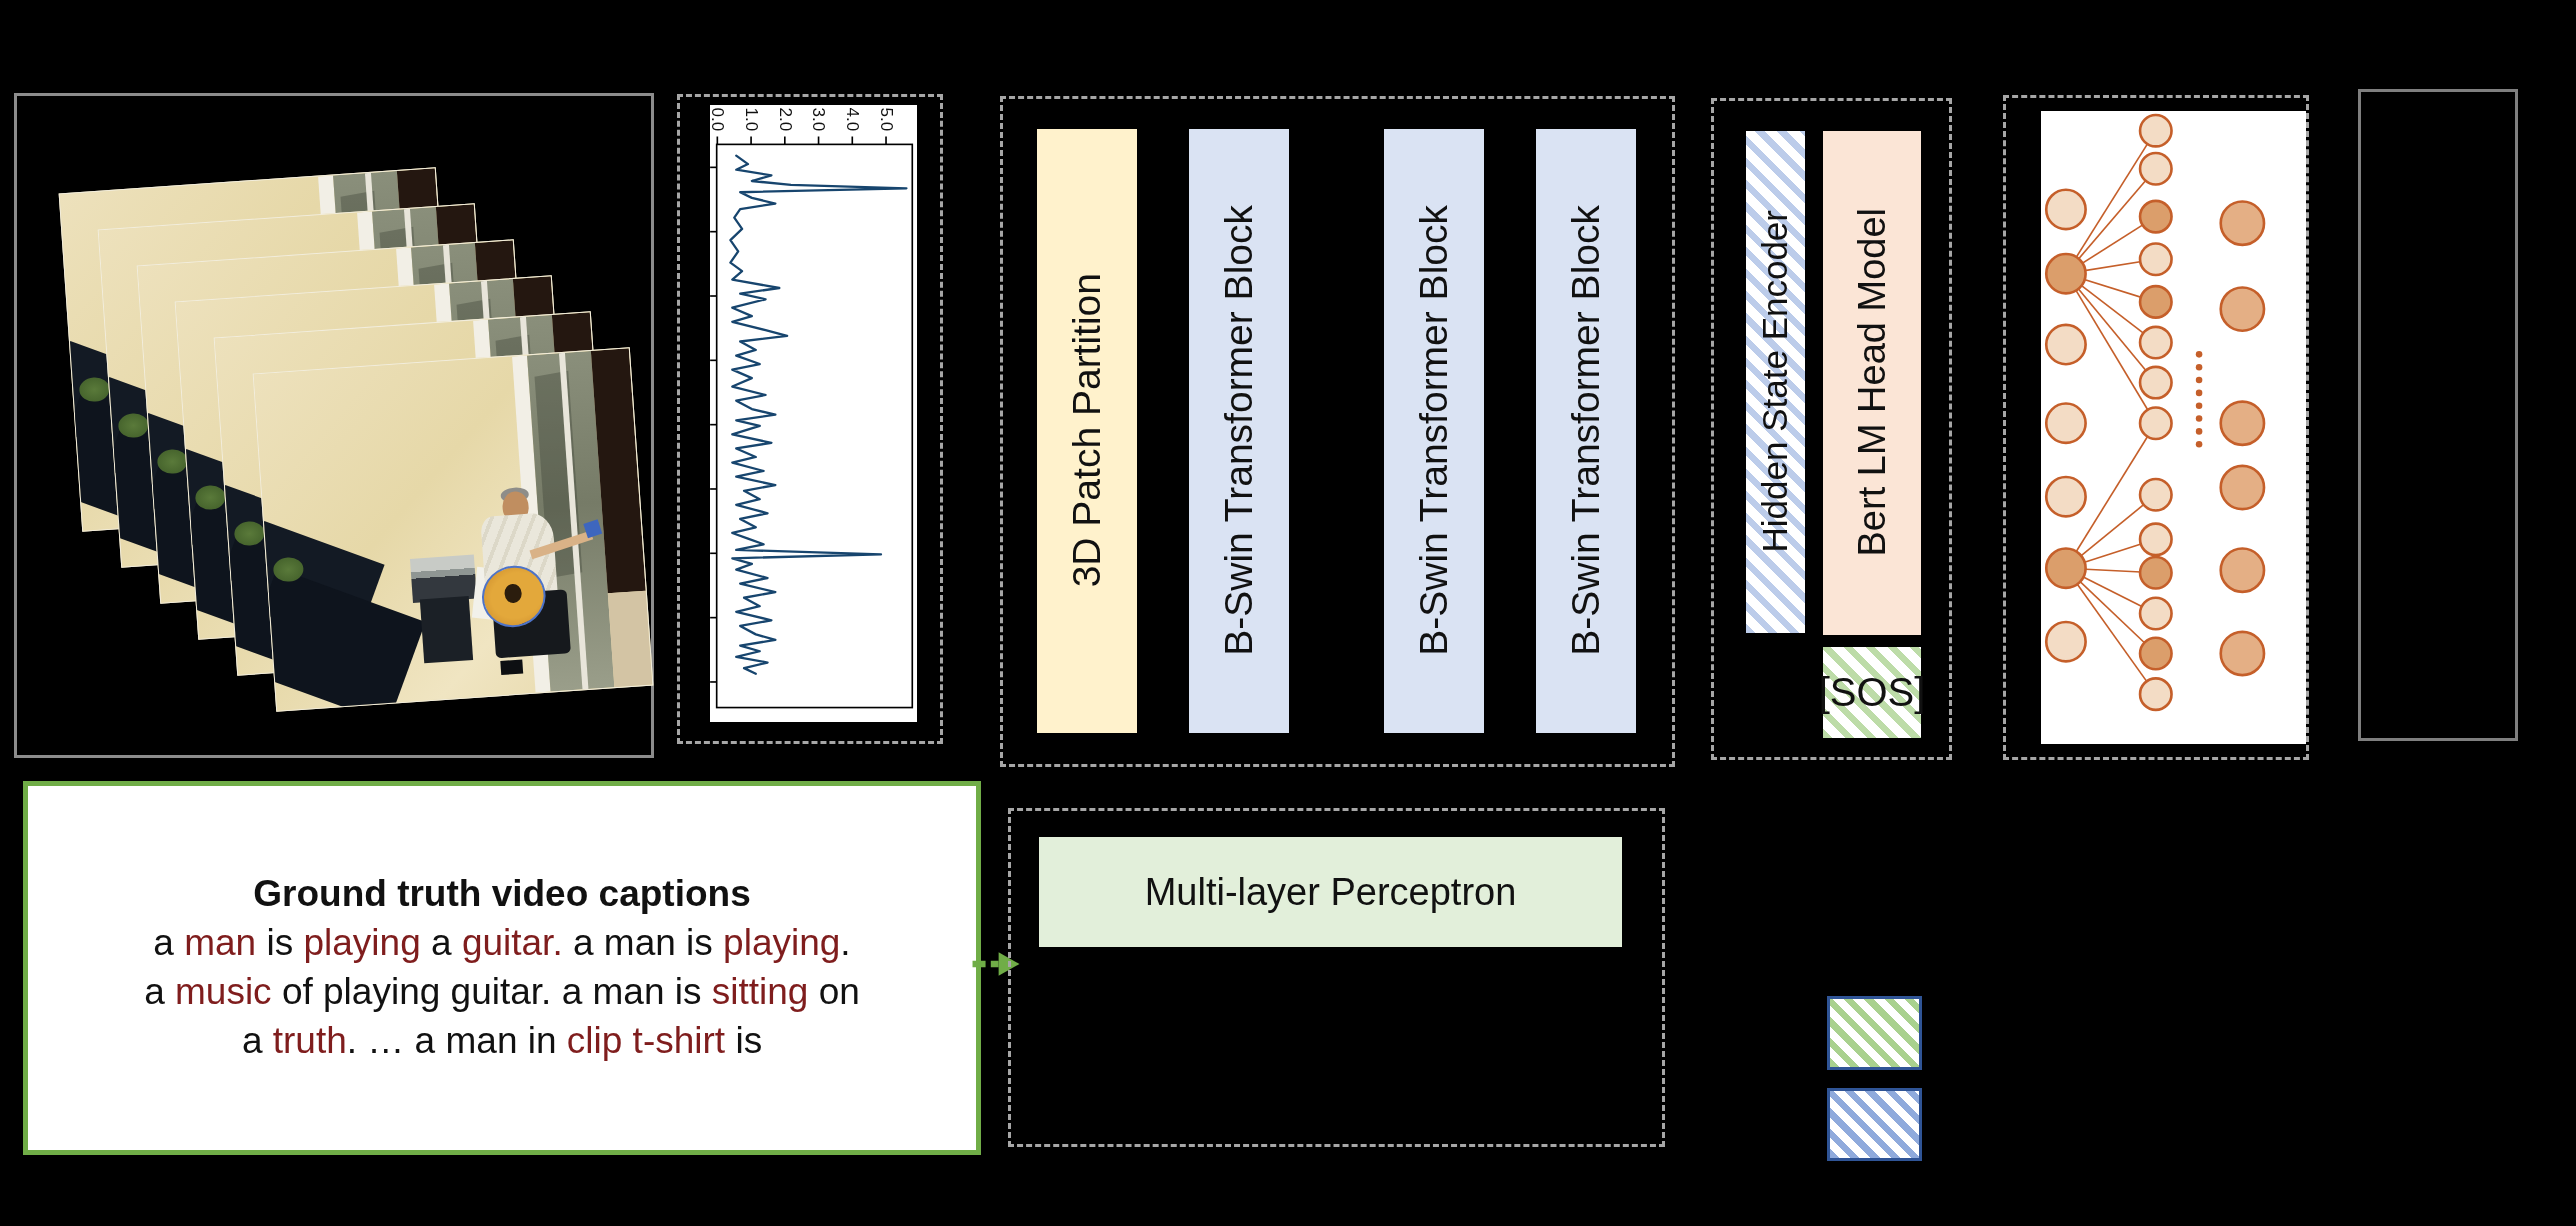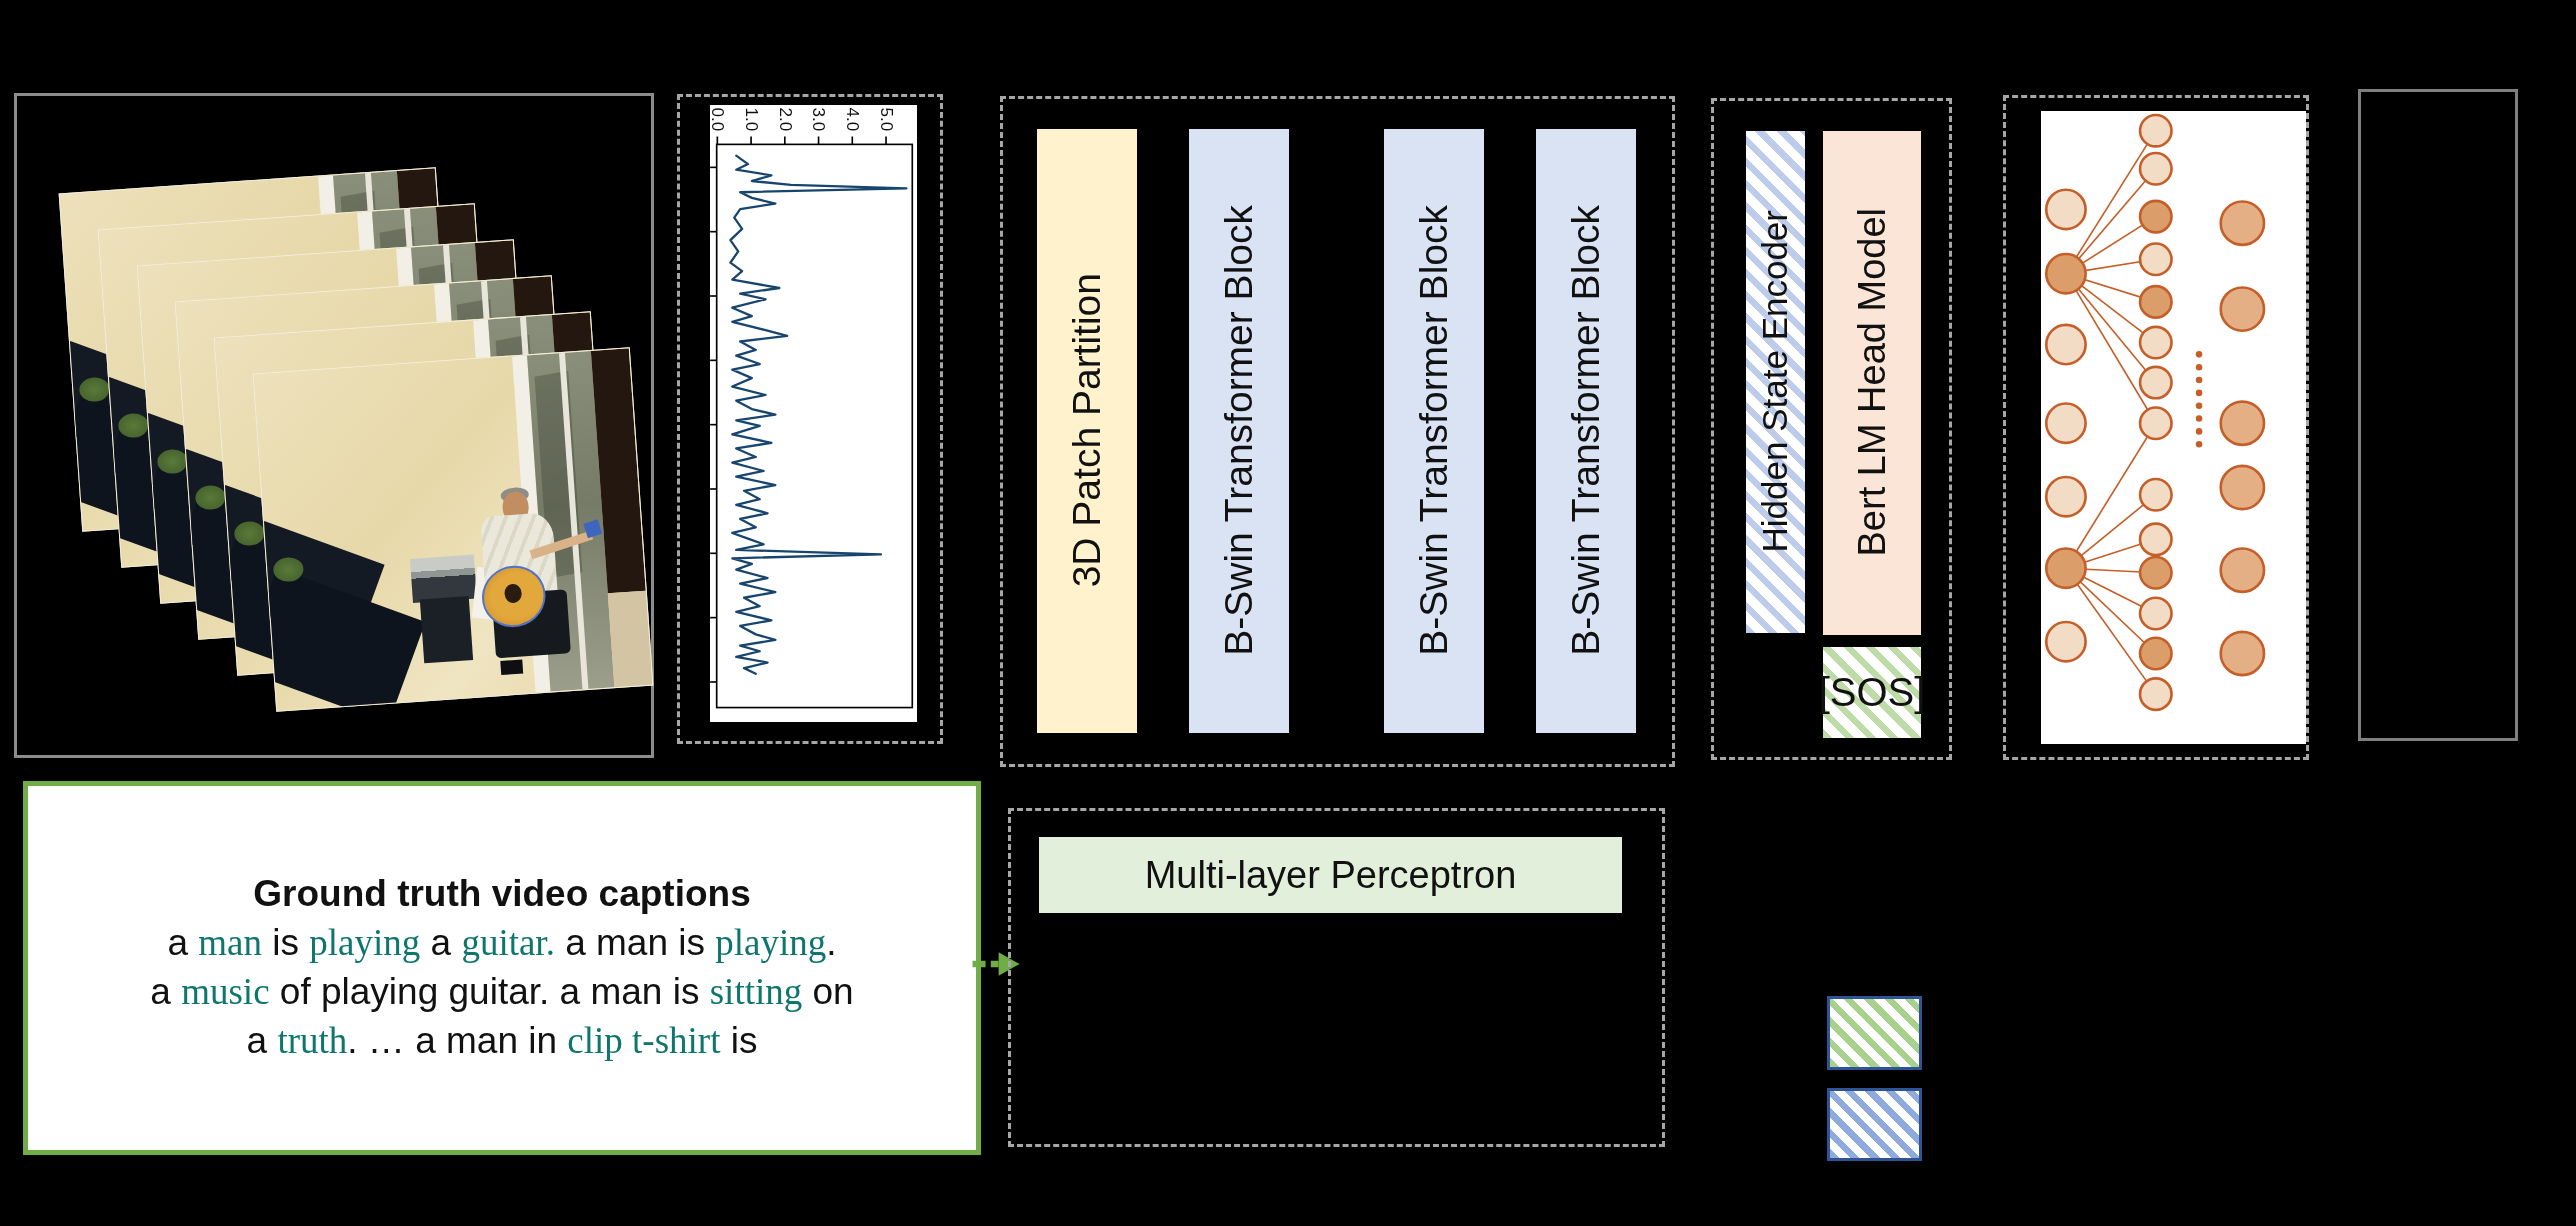--- a/index.html
+++ b/index.html
@@ -66,27 +66,27 @@
   #nn-white{left:35px;top:12.5px;width:265px;height:633px;background:#fff;}
 
   
   #output-box{left:2358px;top:89px;width:154px;height:646px;border:3.9px solid #7F7F7F;background:#000;}
 
   
   #captions-box{left:23px;top:781px;width:948px;height:364px;border:5.9px solid #70AD47;background:#fff;
       display:flex;flex-direction:column;justify-content:center;text-align:center;}
   #captions-title{font-weight:bold;font-size:37px;color:#111;line-height:1.32;}
   .capline{font-size:37px;color:#111;line-height:1.32;}
-  .capline .r{color:#0f766e;font-family:Liberation Serif, serif;}
+  .capline .r{color:#7f1d1d;}
 
   
   #mlp-box{left:1008px;top:808px;width:651px;height:333px;}
   .hblock{position:absolute;left:28px;width:583px;display:flex;align-items:center;justify-content:center;
       font-size:38px;color:#111;}
-  #mlp-block{top:26px;height:76px;background:#E2EFDA;}
+  #mlp-block{top:26px;height:110px;background:#E2EFDA;}
   #max-block{top:176px;height:103px;background:#A9D18E;}
 
   
   #legend-green{left:1827px;top:996px;width:89px;height:68px;border:3.9px solid #2F5496;
       background:repeating-linear-gradient(45deg,#A9D18E 0 6.6px,#ffffff 6.6px 14.4px);}
   #legend-blue{left:1827px;top:1088px;width:89px;height:67px;border:3.9px solid #2F5496;
       background:repeating-linear-gradient(45deg,#8FAADC 0 6.6px,#ffffff 6.6px 14.4px);}
 
   #cap-arrow{left:971px;top:949px;width:50px;height:30px;}
 </style>

